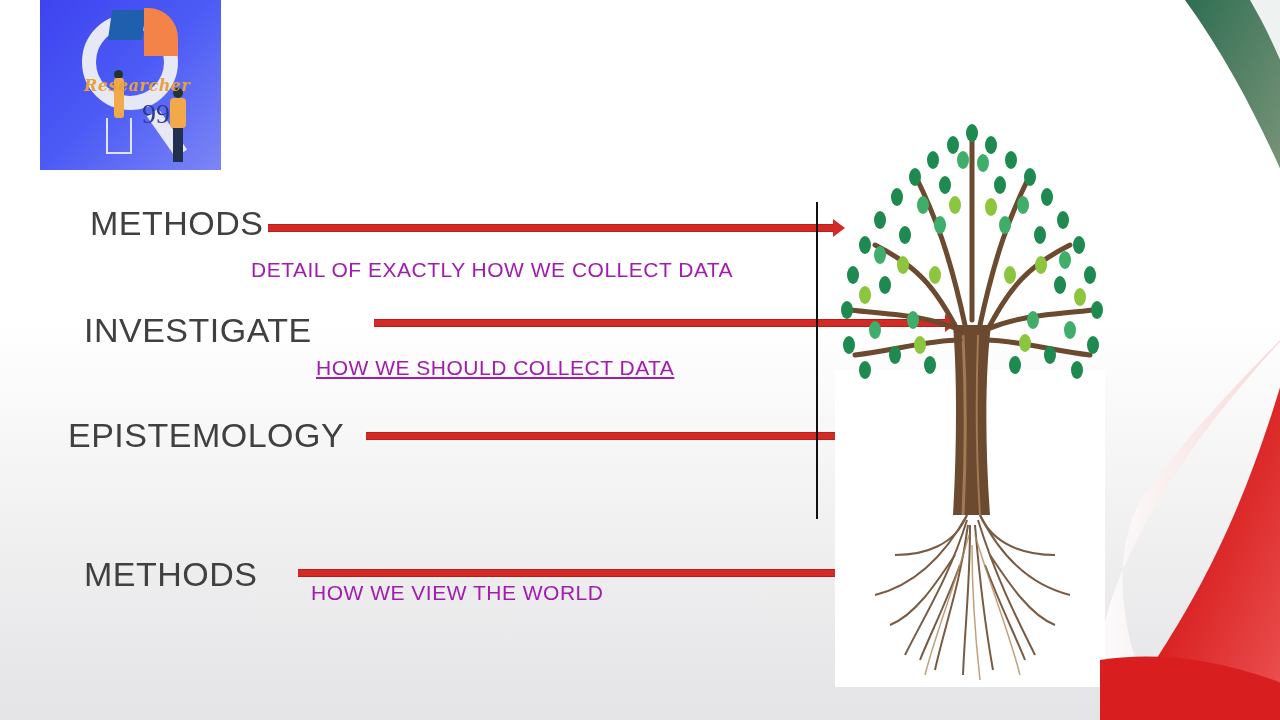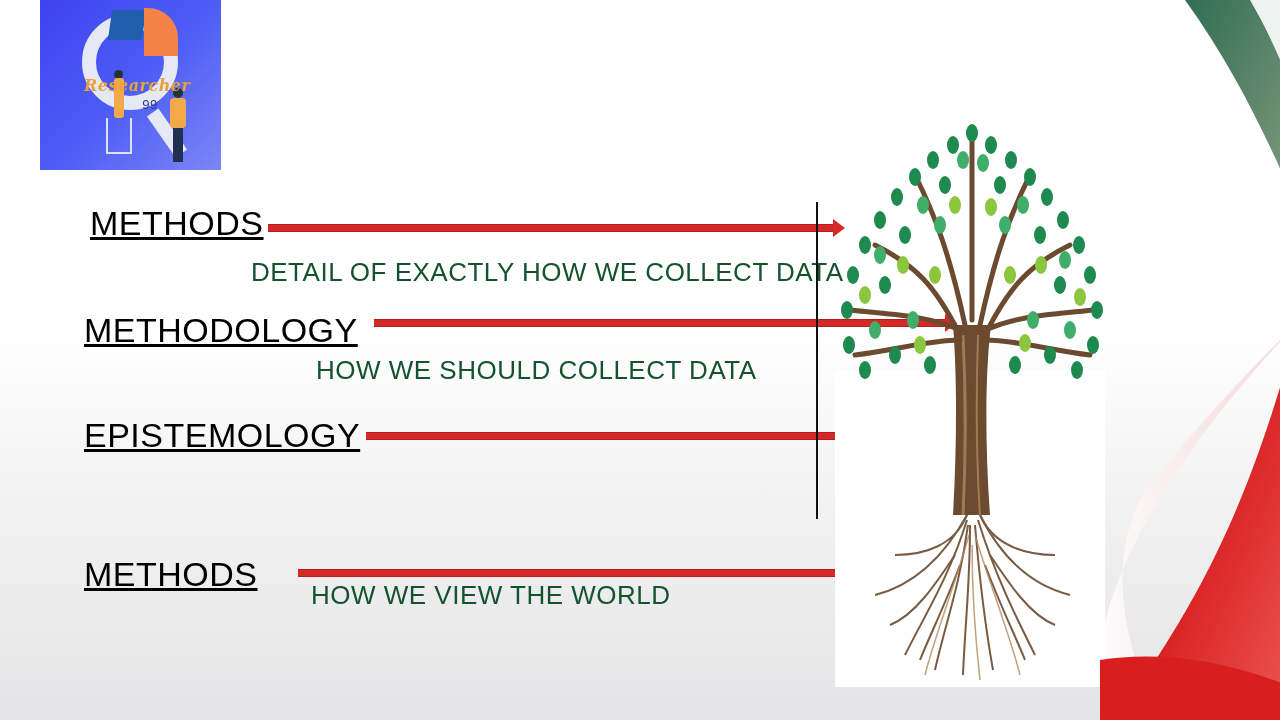--- a/index.html
+++ b/index.html
@@ -30,38 +30,37 @@
   }
   .logo .handle {
     position:absolute; left:120px; top:108px; width:14px; height:50px; background:#e6e8f6;
     transform:rotate(-35deg);
   }
   .logo .brand {
     position:absolute; left:44px; top:76px; font-family:"DejaVu Serif", serif; font-style:italic;
     font-weight:bold; font-size:16px; color:#e9a23b; letter-spacing:0.5px;
   }
   .logo .num {
-    position:absolute; left:102px; top:98px; font-family:Liberation Mono, monospace;
-    font-size:13px; color:#2b3a8c;
+    position:absolute; left:102px; top:98px; font-family:Liberation Serif, serif;
+    font-size:28px; color:#2b3a8c;
   }
   .logo .person1 { position:absolute; left:74px; top:78px; width:10px; height:40px; background:#f2a94a; border-radius:3px; }
   .logo .person1-head { position:absolute; left:74px; top:70px; width:9px; height:9px; border-radius:50%; background:#233; }
   .logo .ladder { position:absolute; left:66px; top:118px; width:26px; height:36px; border:2px solid #dfe3f7; border-top:none; box-sizing:border-box; }
   .logo .person2 { position:absolute; left:130px; top:98px; width:16px; height:30px; background:#f2a94a; border-radius:4px; }
   .logo .person2-head { position:absolute; left:133px; top:88px; width:10px; height:10px; border-radius:50%; background:#233; }
   .logo .person2-legs { position:absolute; left:133px; top:128px; width:10px; height:34px; background:#22304f; }
 
   
   .term {
-    position:absolute; color:#000000; font-size:34px; letter-spacing:0.5px; line-height:1;
+    position:absolute; color:#404040; font-size:34px; letter-spacing:0.5px; line-height:1;
     font-family:"Liberation Sans", sans-serif;
-    text-decoration:underline;
   }
   .desc {
-    position:absolute; color:#14532d; font-size:26px; letter-spacing:0.5px; line-height:1;
+    position:absolute; color:#a21caf; font-size:21px; letter-spacing:0.5px; line-height:1;
     font-family:"Liberation Sans", sans-serif;
   }
   .arrow {
     position:absolute; height:8px; background:#d42a26; border-top:1px solid #b71d1a; border-bottom:1px solid #b71d1a;
     box-sizing:border-box;
   }
   .arrow::after {
     content:""; position:absolute; right:-11px; top:-6px;
     border-left:12px solid #d42a26; border-top:9px solid transparent; border-bottom:9px solid transparent;
   }
@@ -91,25 +90,25 @@
     <div class="person2"></div>
     <div class="person2-legs"></div>
     <span class="brand">Researcher</span>
     <span class="num">99</span>
   </div>
 
   <div class="term" style="left:50px; top:206px;">METHODS</div>
   <div class="arrow" style="left:228px; top:224px; width:566px;"></div>
   <div class="desc" style="left:211px; top:259px;">DETAIL OF EXACTLY HOW WE COLLECT DATA</div>
 
-  <div class="term" style="left:44px; top:313px;">METHODOLOGY</div>
+  <div class="term" style="left:44px; top:313px;">INVESTIGATE</div>
   <div class="arrow" style="left:334px; top:319px; width:572px;"></div>
-  <div class="desc" style="left:276px; top:357px;">HOW WE SHOULD COLLECT DATA</div>
-
-  <div class="term" style="left:44px; top:418px;text-align:center;">EPISTEMOLOGY</div>
+  <div class="desc" style="left:276px; top:357px;text-decoration:underline;">HOW WE SHOULD COLLECT DATA</div>
+
+  <div class="term" style="left:28px; top:418px;text-align:center;">EPISTEMOLOGY</div>
   <div class="arrow" style="left:326px; top:432px; width:568px;"></div>
 
   <div class="term" style="left:44px; top:557px;">METHODS</div>
   <div class="arrow" style="left:258px; top:569px; width:570px;"></div>
   <div class="desc" style="left:271px; top:582px;">HOW WE VIEW THE WORLD</div>
 
   <div class="vline"></div>
 
   <div class="tree-panel">
     <div class="tree-bg"></div>

